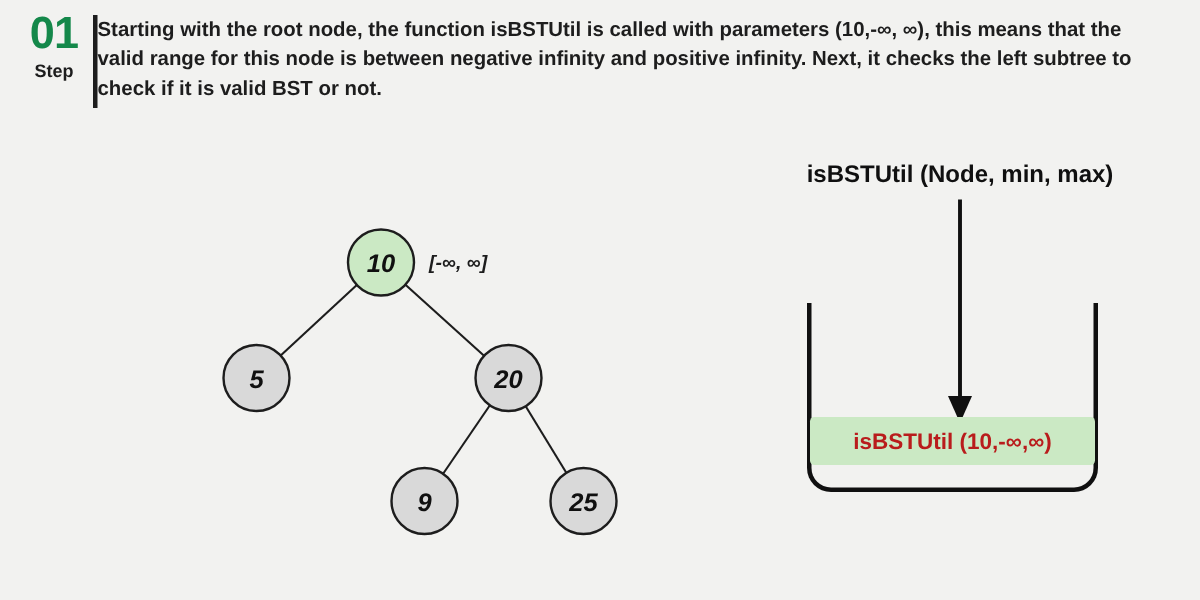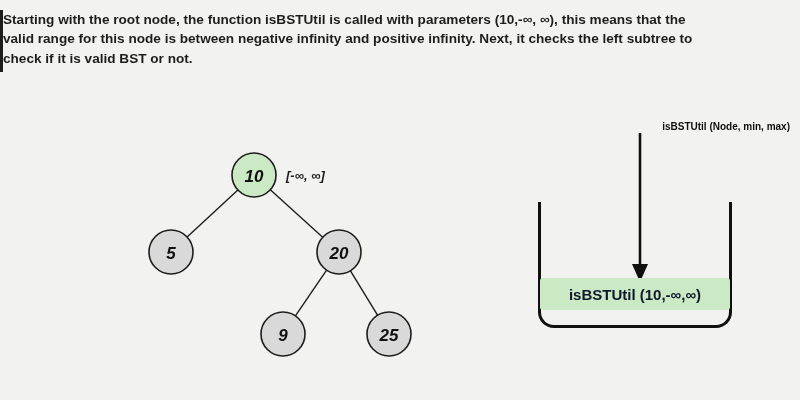--- a/index.html
+++ b/index.html
@@ -104,24 +104,24 @@
   #stack-panel {
     position: absolute;
     left: 490px;
     top: 100px;
     width: 300px;
     height: 260px;
   }
   #stack-title {
     position: absolute;
     left: 0;
-    top: 21px;
+    top: 8px;
     width: 300px;
-    text-align: right;
-    font-size: 10px;
+    text-align: center;
+    font-size: 16px;
     font-weight: bold;
     color: #101010;
   }
   #stack-arrow-svg {
     position: absolute;
     left: 0;
     top: 0;
     width: 300px;
     height: 260px;
   }
@@ -150,28 +150,32 @@
     top: 178px;
     width: 190px;
     height: 32px;
     background: #cbe9c4;
     border-radius: 3px;
     display: flex;
     align-items: center;
     justify-content: center;
     font-size: 15px;
     font-weight: bold;
-    color: #0f172a;
+    color: #b91c1c;
     box-sizing: border-box;
   }
 </style>
 </head>
 <body style="background: rgb(242, 242, 240);">
 
 <div id="header">
+  <div id="step-badge">
+    <div id="step-number" style="color: rgb(20, 136, 74);">01</div>
+    <div id="step-word">Step</div>
+  </div>
   <div id="header-divider"></div>
   <div id="header-text">Starting with the root node, the function isBSTUtil is called with parameters (10,-∞, ∞), this means that the valid range for this node is between negative infinity and positive infinity. Next, it checks the left subtree to check if it is valid BST or not.</div>
 </div>
 
 <div id="tree-panel">
   <svg id="tree-svg" width="380" height="250" viewBox="0 0 380 250">
     <g id="tree-edges">
         <line x1="133.87162399978126" y1="59.96246930140773" x2="83.12837600021872" y2="107.03753069859226" class="tree-edge"></line>
         <line x1="166.30469532234528" y1="59.77013576259514" x2="218.69530467765472" y2="107.22986423740487" class="tree-edge"></line>
         <line x1="222.5928437845343" y1="140.16762160121766" x2="191.4071562154657" y2="185.83237839878234" class="tree-edge"></line>

